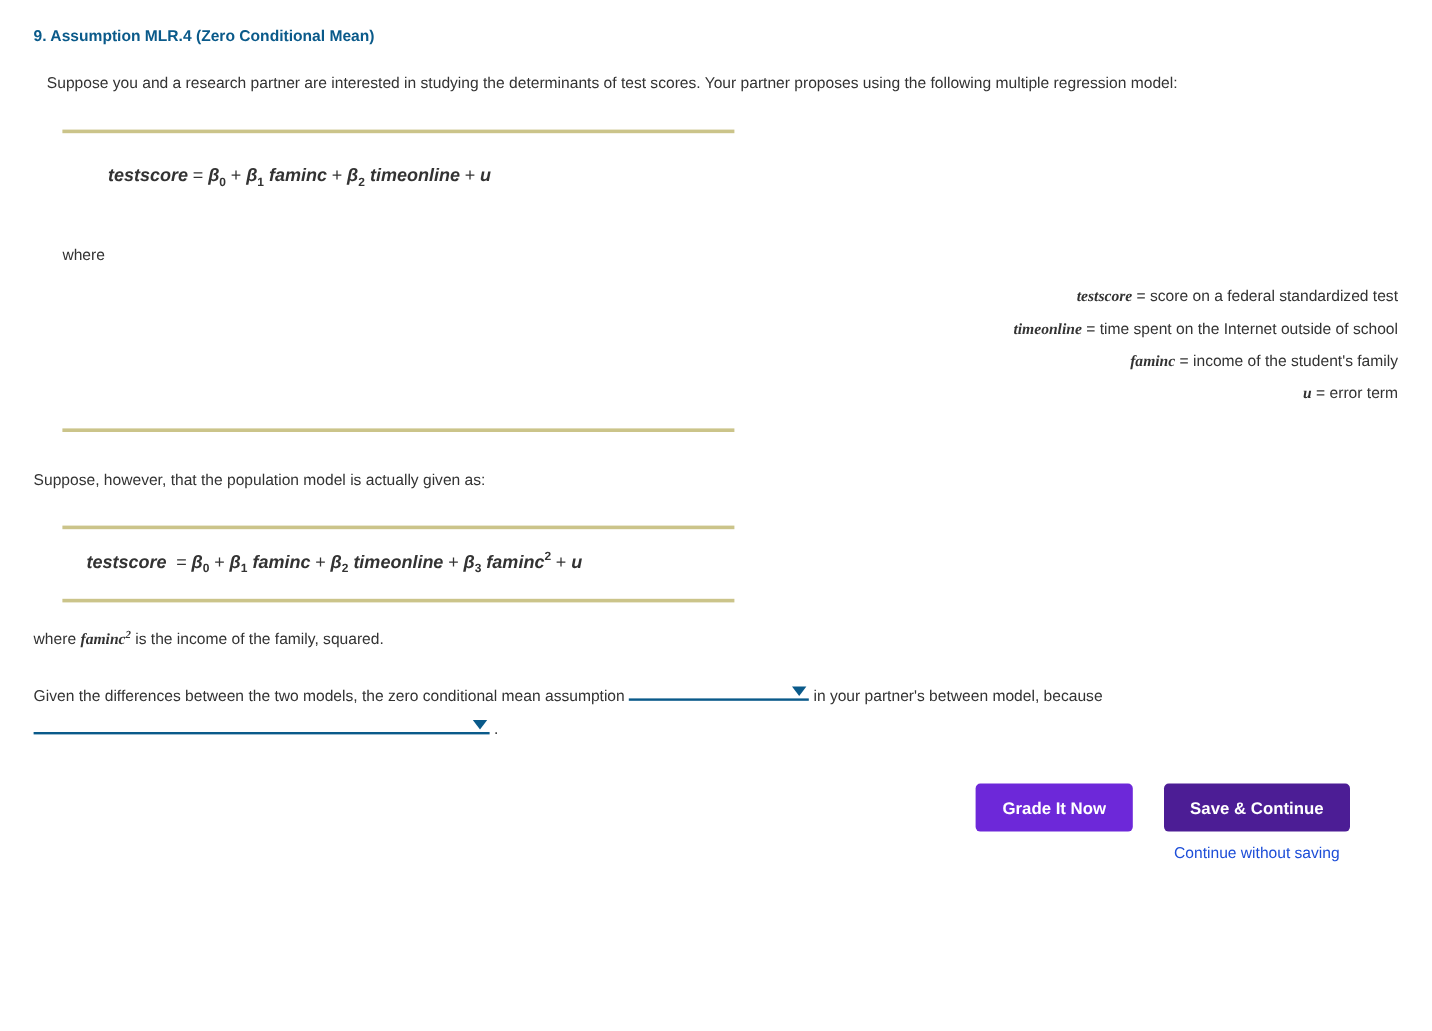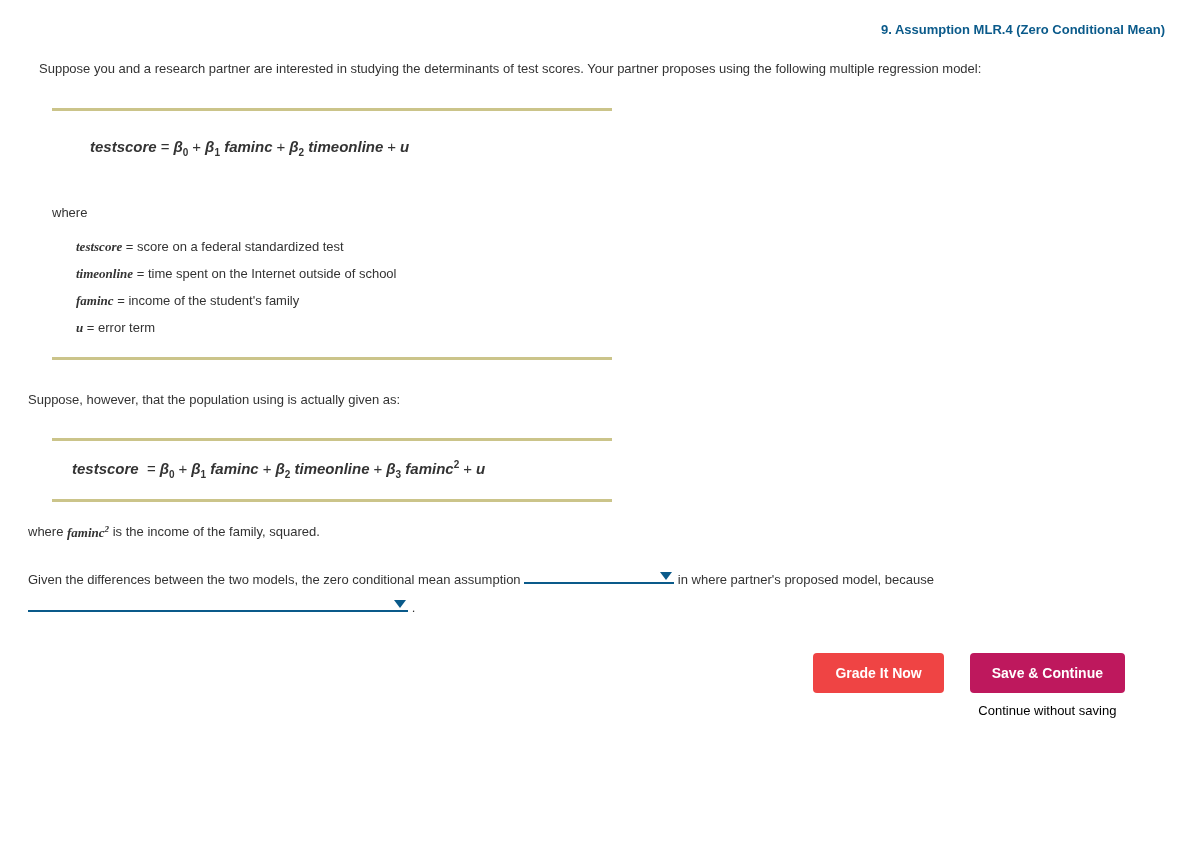--- a/index.html
+++ b/index.html
@@ -8,21 +8,20 @@
     color: #333;
     margin: 0;
     padding: 20px 28px;
     line-height: 1.6;
   }
   .heading {
     color: #0a5a8a;
     font-weight: bold;
     font-size: 13px;
     margin-bottom: 18px;
-    text-align: right;
   }
   .intro {
     margin-bottom: 28px;
     margin-left: 11px;
   }
   .eq-block {
     margin: 18px 0 18px 24px;
     max-width: 560px;
   }
   .rule {
@@ -42,20 +41,21 @@
   .equation .op { font-style: normal; font-weight: normal; padding: 0 4px; }
   .equation sub { font-size: 10px; font-style: normal; font-weight: bold; }
   .equation sup { font-size: 10px; font-style: normal; font-weight: bold; }
   .where-label {
     margin: 6px 0 14px 24px;
     font-size: 13px;
   }
   .defs {
     margin: 0 0 18px 48px;
     font-size: 13px;
+    text-align: right;
   }
   .defs .row { margin: 6px 0; }
   .mathvar {
     font-family: "Times New Roman", Times, serif;
     font-style: italic;
     font-weight: bold;
   }
   .mathvar sup { font-size: 9px; }
   .prompt-line {
     margin: 22px 0;
@@ -83,34 +83,34 @@
   }
   .actions {
     margin-top: 30px;
     display: flex;
     justify-content: flex-end;
     align-items: flex-start;
     gap: 26px;
     padding-right: 40px;
   }
   .btn {
-    background: #ef4444;
+    background: #6d28d9;
     color: #fff;
     font-weight: bold;
     font-size: 14px;
     border: none;
     padding: 12px 22px;
     border-radius: 4px;
     cursor: pointer;
     font-family: inherit;
   }
-  .btn.secondary { background: #be185d; }
+  .btn.secondary { background: #4c1d95; }
   .right-stack { display: flex; flex-direction: column; align-items: center; gap: 8px; }
   .link {
-    color: #000000;
+    color: #1d4ed8;
     font-size: 13px;
     cursor: pointer;
   }
 </style>
 </head>
 <body>
 
 <div class="heading">9. Assumption MLR.4 (Zero Conditional Mean)</div>
 
 <div class="intro">Suppose you and a research partner are interested in studying the determinants of test scores. Your partner proposes using the following multiple regression model:</div>
@@ -128,38 +128,38 @@
   <div class="row"><span class="mathvar">testscore</span><span> = score on a federal standardized test</span></div>
   <div class="row"><span class="mathvar">timeonline</span><span> = time spent on the Internet outside of school</span></div>
   <div class="row"><span class="mathvar">faminc</span><span> = income of the student's family</span></div>
   <div class="row"><span class="mathvar">u</span><span> = error term</span></div>
 </div>
 
 <div class="eq-block" style="margin-left:24px;">
   <hr class="rule">
 </div>
 
-<div style="margin:30px 0 28px 0;">Suppose, however, that the population using is actually given as:</div>
+<div style="margin:30px 0 28px 0;">Suppose, however, that the population model is actually given as:</div>
 
 <div class="eq-block">
   <hr class="rule">
   <div class="equation" style="padding:16px 0;">
     testscore&nbsp;<span class="op">=</span>β<sub>0</sub><span class="op">+</span>β<sub>1</sub> faminc<span class="op">+</span>β<sub>2</sub> timeonline<span class="op">+</span>β<sub>3</sub> faminc<sup>2</sup><span class="op">+</span>u
   </div>
   <hr class="rule">
 </div>
 
 <div style="margin:19px 0;">
   <span>where </span><span class="mathvar"><span>faminc</span><sup>2</sup></span><span> is the income of the family, squared.</span>
 </div>
 
 <div class="prompt-line">
   <span>Given the differences between the two models, the zero conditional mean assumption </span>
   <span class="dropdown"><span class="caret"></span></span>
-  <span> in where partner's proposed model, because </span>
+  <span> in your partner's between model, because </span>
   <br>
   <span class="dropdown wide"><span class="caret"></span></span>
   <span> .</span>
 </div>
 
 <div class="actions">
   <button class="btn">Grade It Now</button>
   <div class="right-stack">
     <button class="btn secondary">Save &amp; Continue</button>
     <span class="link">Continue without saving</span>

